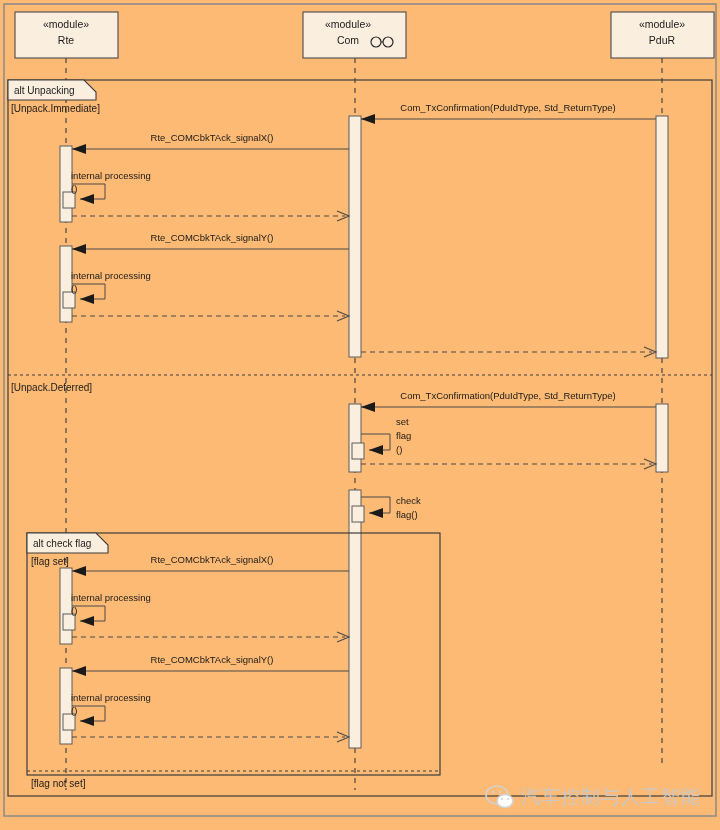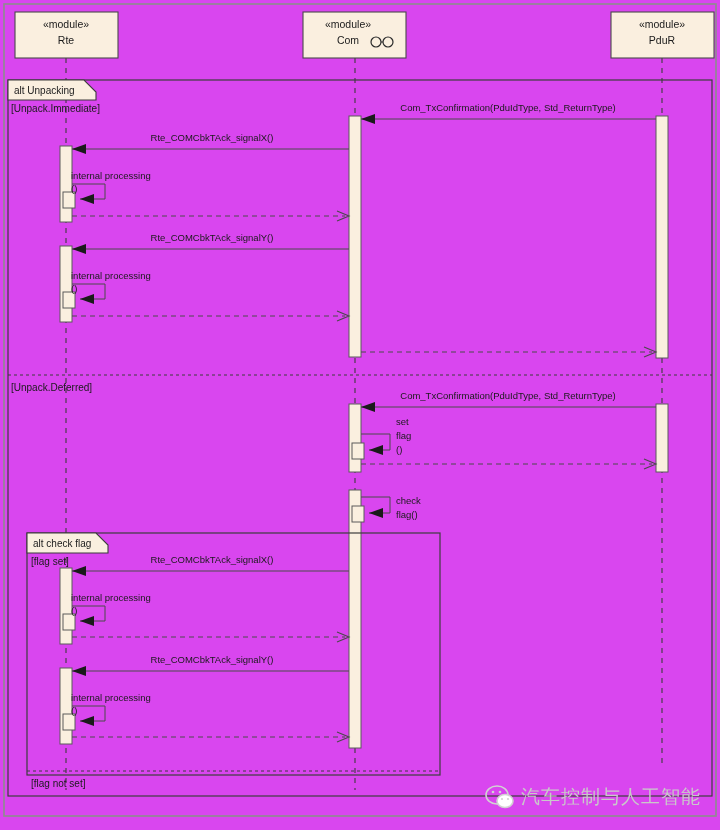--- a/index.html
+++ b/index.html
@@ -7,21 +7,21 @@
     padding: 0;
     background: #ffffff;
   }
   body {
     font-family: "Liberation Sans", sans-serif;
   }
   #canvas {
     position: relative;
     width: 720px;
     height: 830px;
-    background: #d946ef;
+    background: #fdba74;
     overflow: hidden;
   }
   svg.diagram {
     position: absolute;
     left: 0;
     top: 0;
     width: 720px;
     height: 830px;
   }
   .lbl-head {

